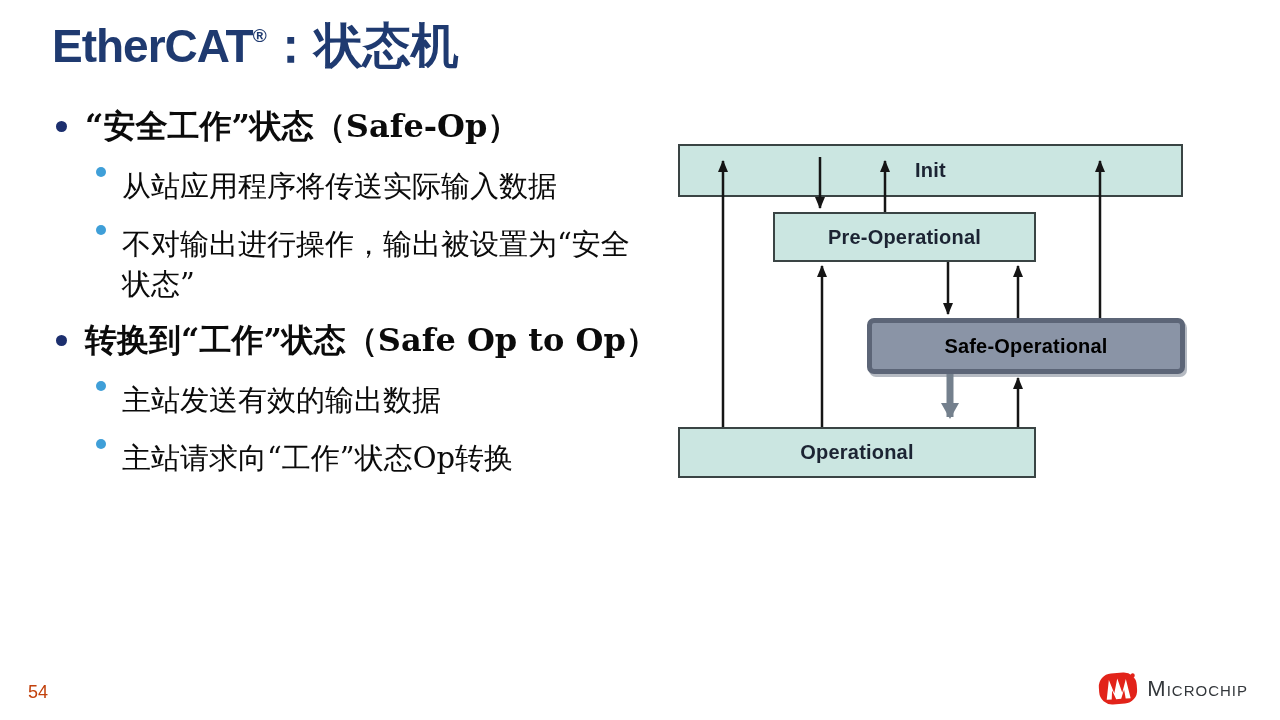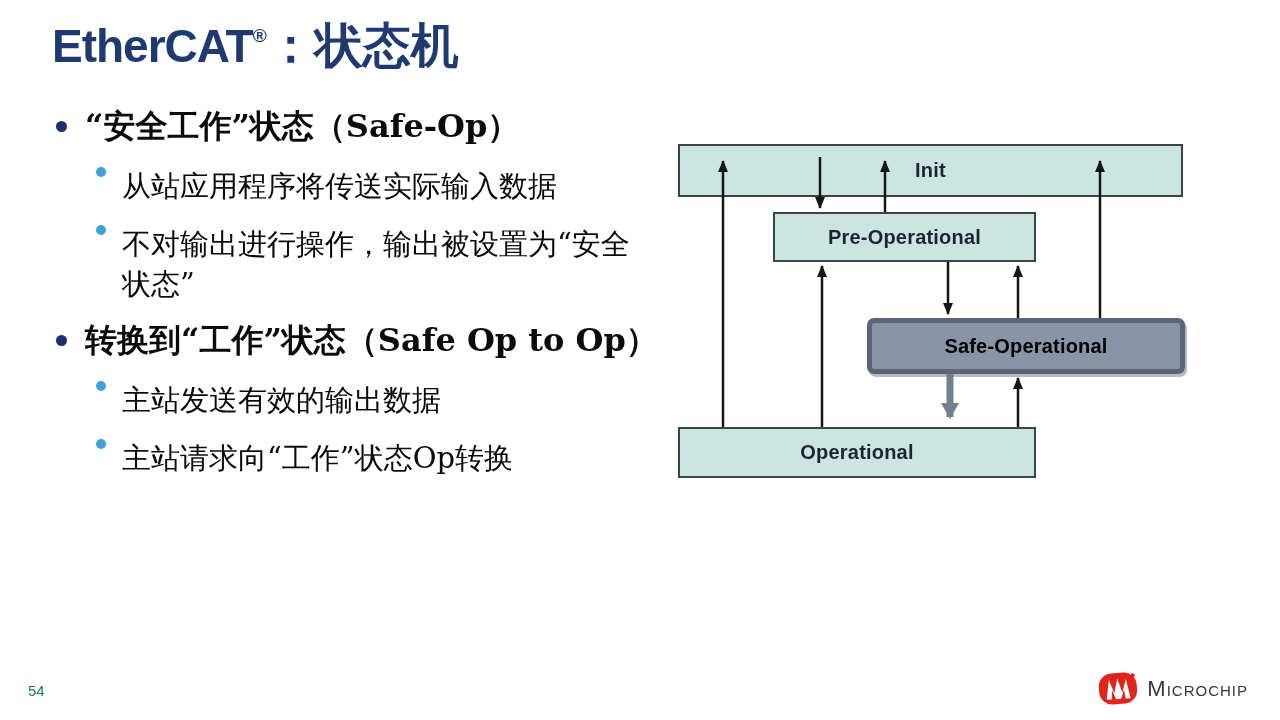--- a/index.html
+++ b/index.html
@@ -123,22 +123,22 @@
     width: 570px; height: 400px;
     pointer-events: none;
   }
 
   
   .page-number {
     position: absolute;
     left: 28px;
     top: 682px;
     font-family: "Liberation Sans", sans-serif;
-    font-size: 15px;
-    color: #15803d;
+    font-size: 18px;
+    color: #c2410c;
   }
   .logo {
     position: absolute;
     right: 32px;
     bottom: 12px;
     display: flex;
     align-items: center;
     gap: 8px;
   }
   .logo-text {

